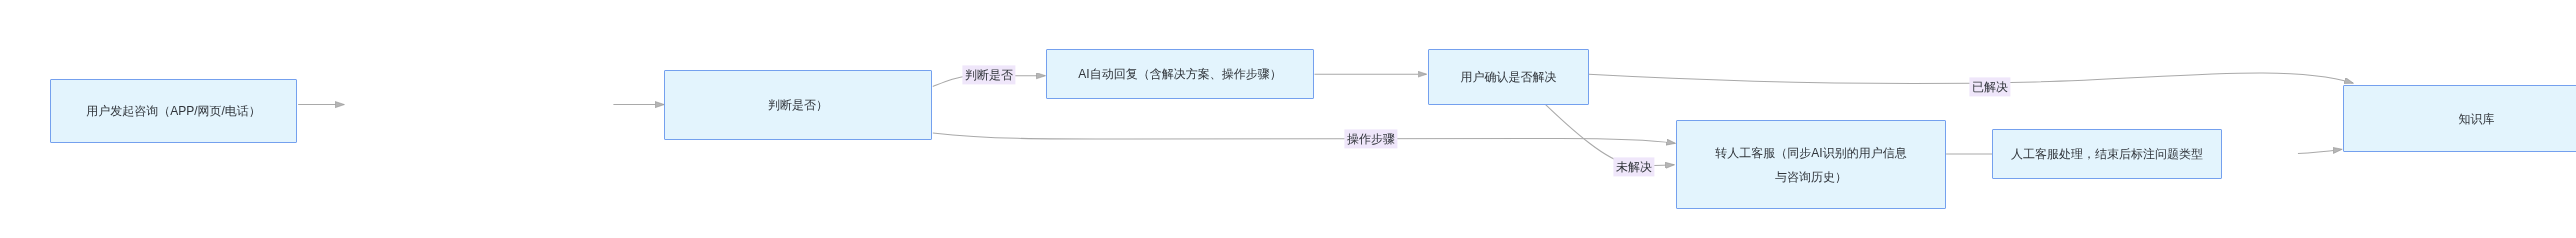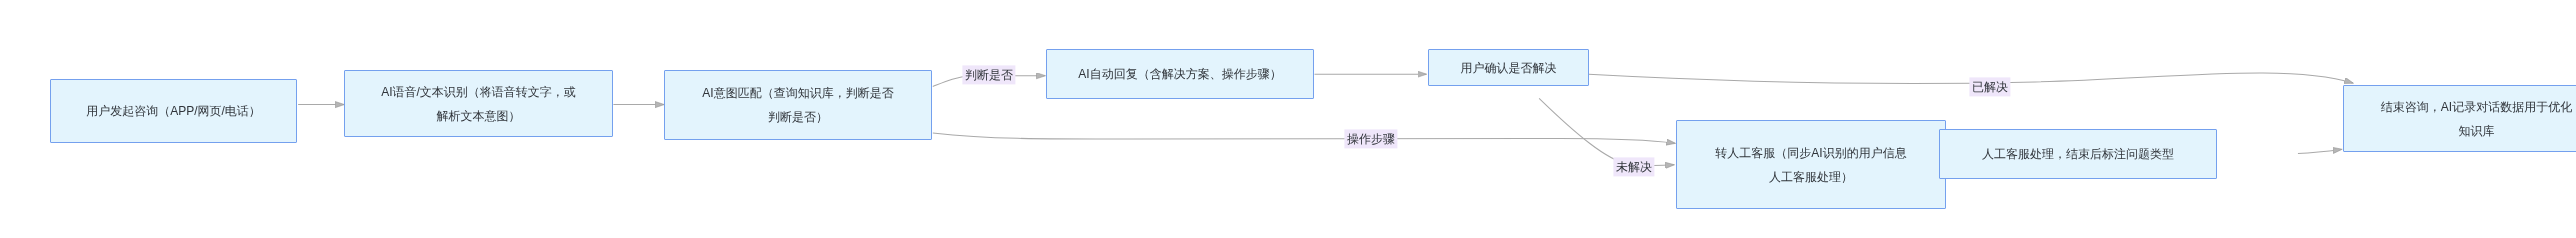--- a/index.html
+++ b/index.html
@@ -58,49 +58,43 @@
     <path class="edge" marker-end="url(#arw)" d="M1810,258 C1920,270 2010,270 2200,270 L2980,269 C3110,268 3200,271 3250,278"></path>
     <path class="edge" marker-end="url(#arw)" d="M2987,191 C3060,262 3118,310 3158,318 C3185,322 3215,322 3248,320"></path>
     <path class="edge" marker-end="url(#arw)" d="M3777,299 L3945,299"></path>
     <path class="edge" marker-end="url(#arw)" d="M4460,298 C4495,296 4520,293 4544,290"></path>
   </svg>
 
   <div class="node" style="left:50px;top:79px;width:247px;height:64px">
     <span>用户发起咨询（APP/网页/电话）</span>
   </div>
 
-  <div class="node" style="left:344px;top:70px;width:269px;height:67px">
-    <span>AI语音/文本识别（将语音转文字，或</span>
-    <span>解析文本意图）</span>
-  </div>
 
   <div class="node" style="left:664px;top:70px;width:268px;height:70px">
-    <span>AI意图匹配（查询知识库，判断是否</span>
     <span>判断是否）</span>
   </div>
 
   <div class="node" style="left:1046px;top:49px;width:268px;height:50px">
     <span>AI自动回复（含解决方案、操作步骤）</span>
   </div>
 
-  <div class="node" style="left:1428px;top:49px;width:161px;height:37px">
+  <div class="node" style="left:1428px;top:49px;width:161px;height:56px">
     <span>用户确认是否解决</span>
   </div>
 
   <div class="node" style="left:1676px;top:120px;width:270px;height:89px">
     <span>转人工客服（同步AI识别的用户信息</span>
-    <span>人工客服处理）</span>
+    <span>与咨询历史）</span>
   </div>
 
-  <div class="node" style="left:1939px;top:129px;width:278px;height:50px">
+  <div class="node" style="left:1992px;top:129px;width:230px;height:50px">
     <span>人工客服处理，结束后标注问题类型</span>
   </div>
 
   <div class="node" style="left:2343px;top:85px;width:267px;height:67px">
-    <span>结束咨询，AI记录对话数据用于优化</span>
     <span>知识库</span>
   </div>
 
   <div class="elabel" style="left:989px;top:75px">判断是否</div>
 
   <div class="elabel" style="left:1371px;top:139px">操作步骤</div>
 
   <div class="elabel" style="left:1634px;top:167px">未解决</div>
 
   <div class="elabel" style="left:1990px;top:87px">已解决</div>

